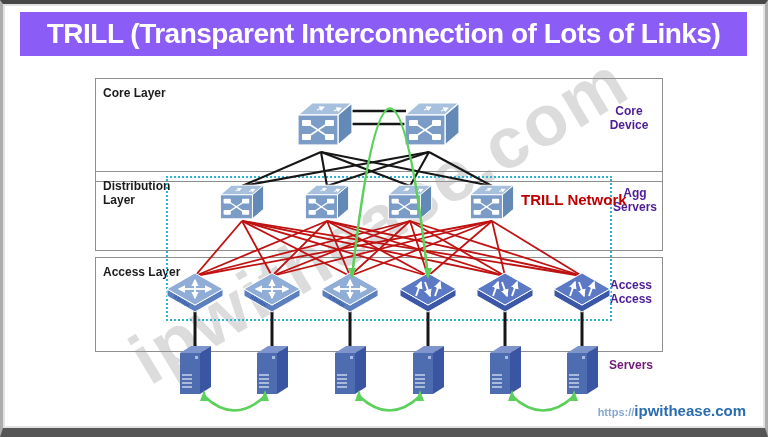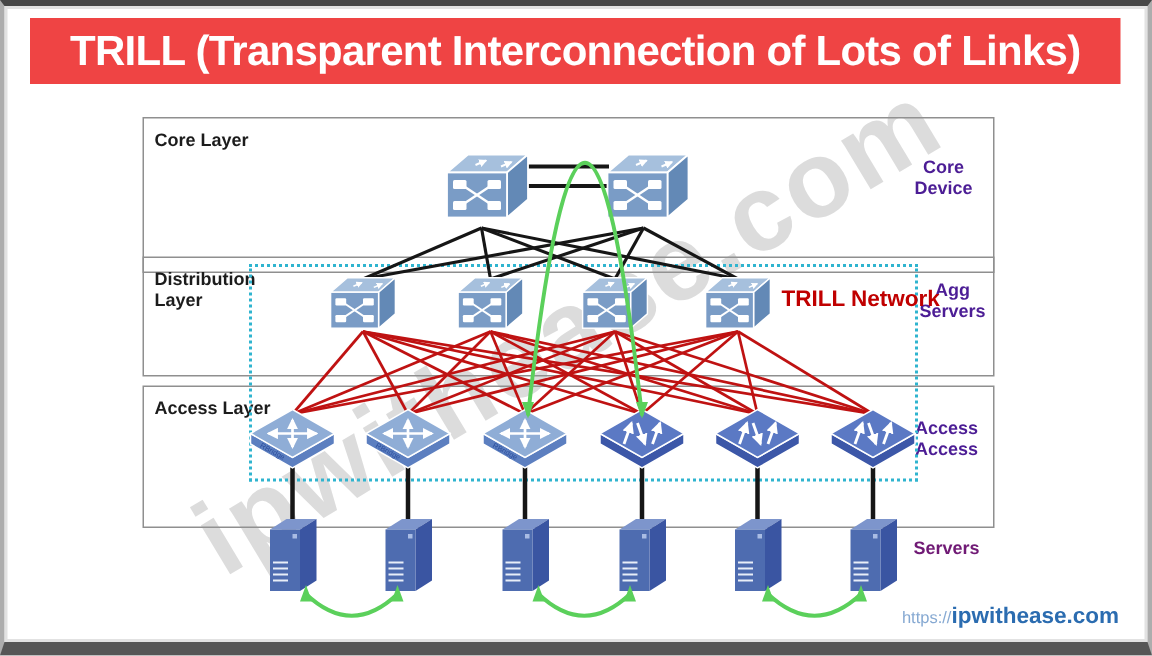--- a/index.html
+++ b/index.html
@@ -2,40 +2,40 @@
 <html><head>
 <meta charset="utf-8">
 <style>
   html,body{margin:0;padding:0;}
   body{width:768px;height:437px;position:relative;overflow:hidden;background:#e9e9e9;
        font-family:"Liberation Sans",sans-serif;}
   .abs{position:absolute;}
   .frame{left:0;top:0;width:768px;height:437px;background:#ffffff;box-sizing:border-box;
          border-top:4px solid #474747;border-left:3px solid #adadad;border-right:3px solid #adadad;
          border-bottom:9px solid #565656;box-shadow:inset 0 0 0 2px #e2e2e2, 0 3px 0 #c4c4c4;z-index:0;}
-  .title-bar{left:20px;top:12px;width:727px;height:44px;background:#ef4444;z-index:5;
+  .title-bar{left:20px;top:12px;width:727px;height:44px;background:#8b5cf6;z-index:5;
              display:flex;align-items:center;justify-content:center;}
   .title-bar span{color:#ffffff;font-weight:700;font-size:28px;letter-spacing:-0.5px;white-space:nowrap;}
   .layer-box{left:95px;width:568px;border:1.5px solid #8f8f8f;background:transparent;z-index:1;box-sizing:border-box;}
   .box-core{top:78px;height:104px;}
   .box-dist{top:171px;height:80px;padding-left:36px;}
   .box-access{top:257px;height:95px;}
   .layer-name{position:absolute;left:7px;top:7px;width:84px;font-size:12px;font-weight:700;color:#1c1c1c;line-height:14px;}
   .device-label{width:62px;text-align:center;font-size:12px;font-weight:700;color:#4c1d95;line-height:14px;z-index:3;}
   .dev-core{left:598px;top:104px;}
   .dev-agg{left:604px;top:186px;}
   .dev-access{left:600px;top:278px;}
   .servers-label{left:600px;top:358px;width:62px;text-align:center;font-size:12px;font-weight:700;color:#701a75;z-index:3;}
   .trill-box{left:166px;top:176px;width:446px;height:145px;border:2px dotted #2fb4cf;z-index:3;box-sizing:border-box;}
   .trill-label{left:521px;top:180px;font-size:15px;font-weight:700;color:#c00000;z-index:3;white-space:nowrap;margin-top:11px;}
   .watermark{left:158px;top:318px;z-index:2;font-size:72px;font-weight:700;color:rgba(150,150,150,0.33);
              transform:rotate(-31deg);transform-origin:0 100%;white-space:nowrap;letter-spacing:2px;}
   svg#topo{left:0;top:0;z-index:4;pointer-events:none;}
   .footer{right:22px;top:402px;z-index:5;white-space:nowrap;}
-  .f-pre{color:#86a9d2;font-size:11px;font-weight:400;vertical-align:baseline;}
+  .f-pre{color:#86a9d2;font-size:11px;font-weight:700;vertical-align:baseline;}
   .f-site{color:#2b6cb0;font-size:15px;font-weight:700;}
 </style>
 </head>
 <body>
 
 <div class="abs frame"></div>
 
 <div class="abs title-bar">
   <span>TRILL (Transparent Interconnection of Lots of Links)</span>
 </div>

